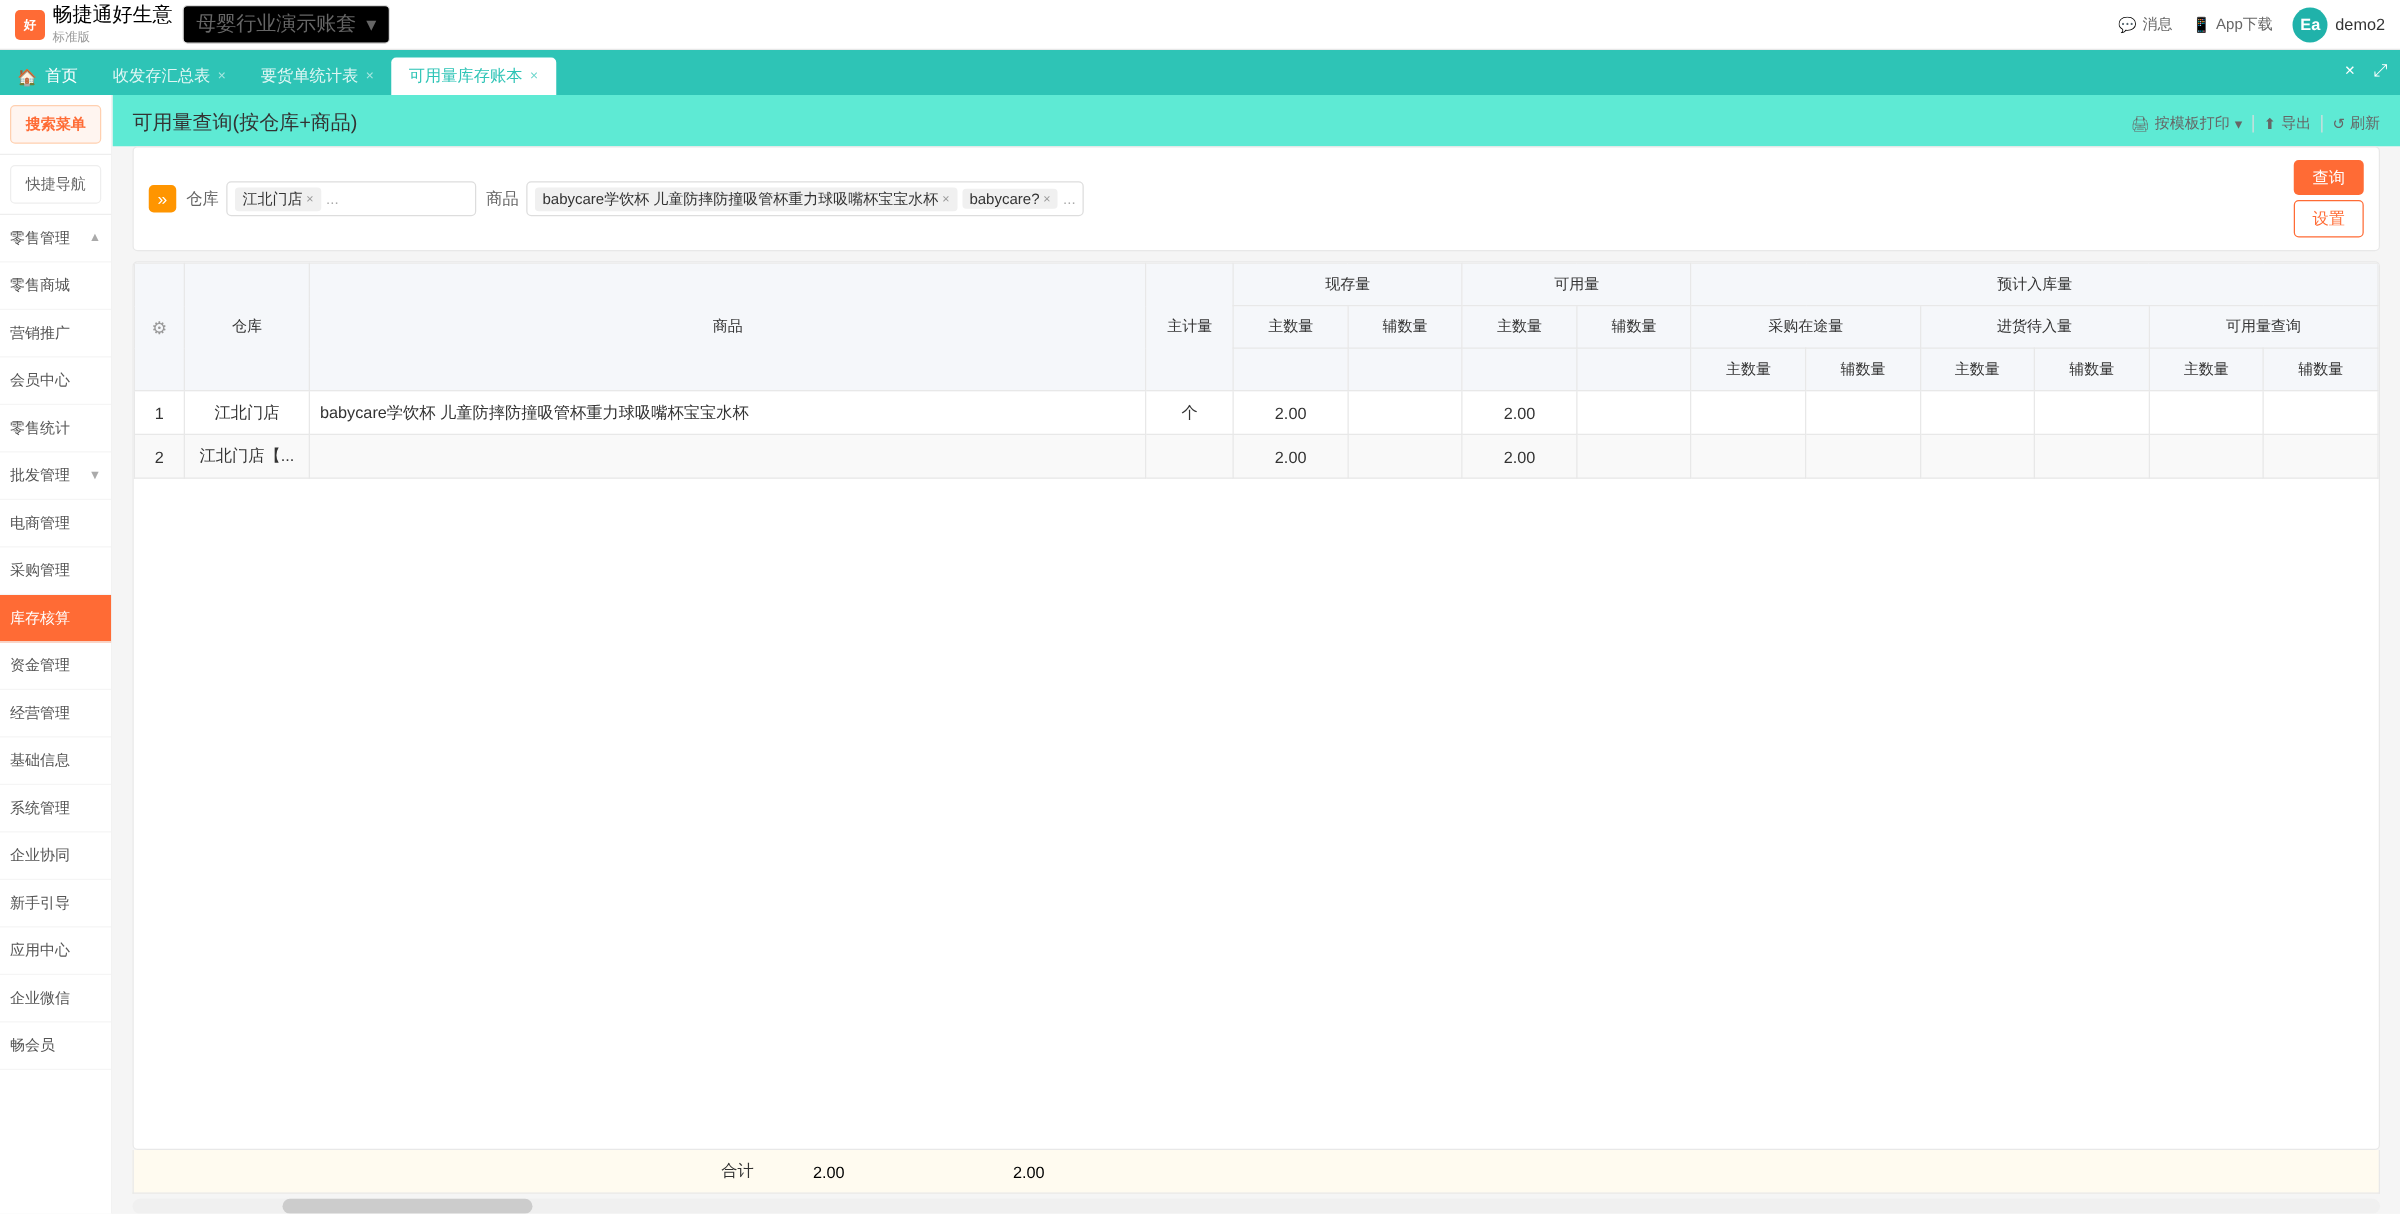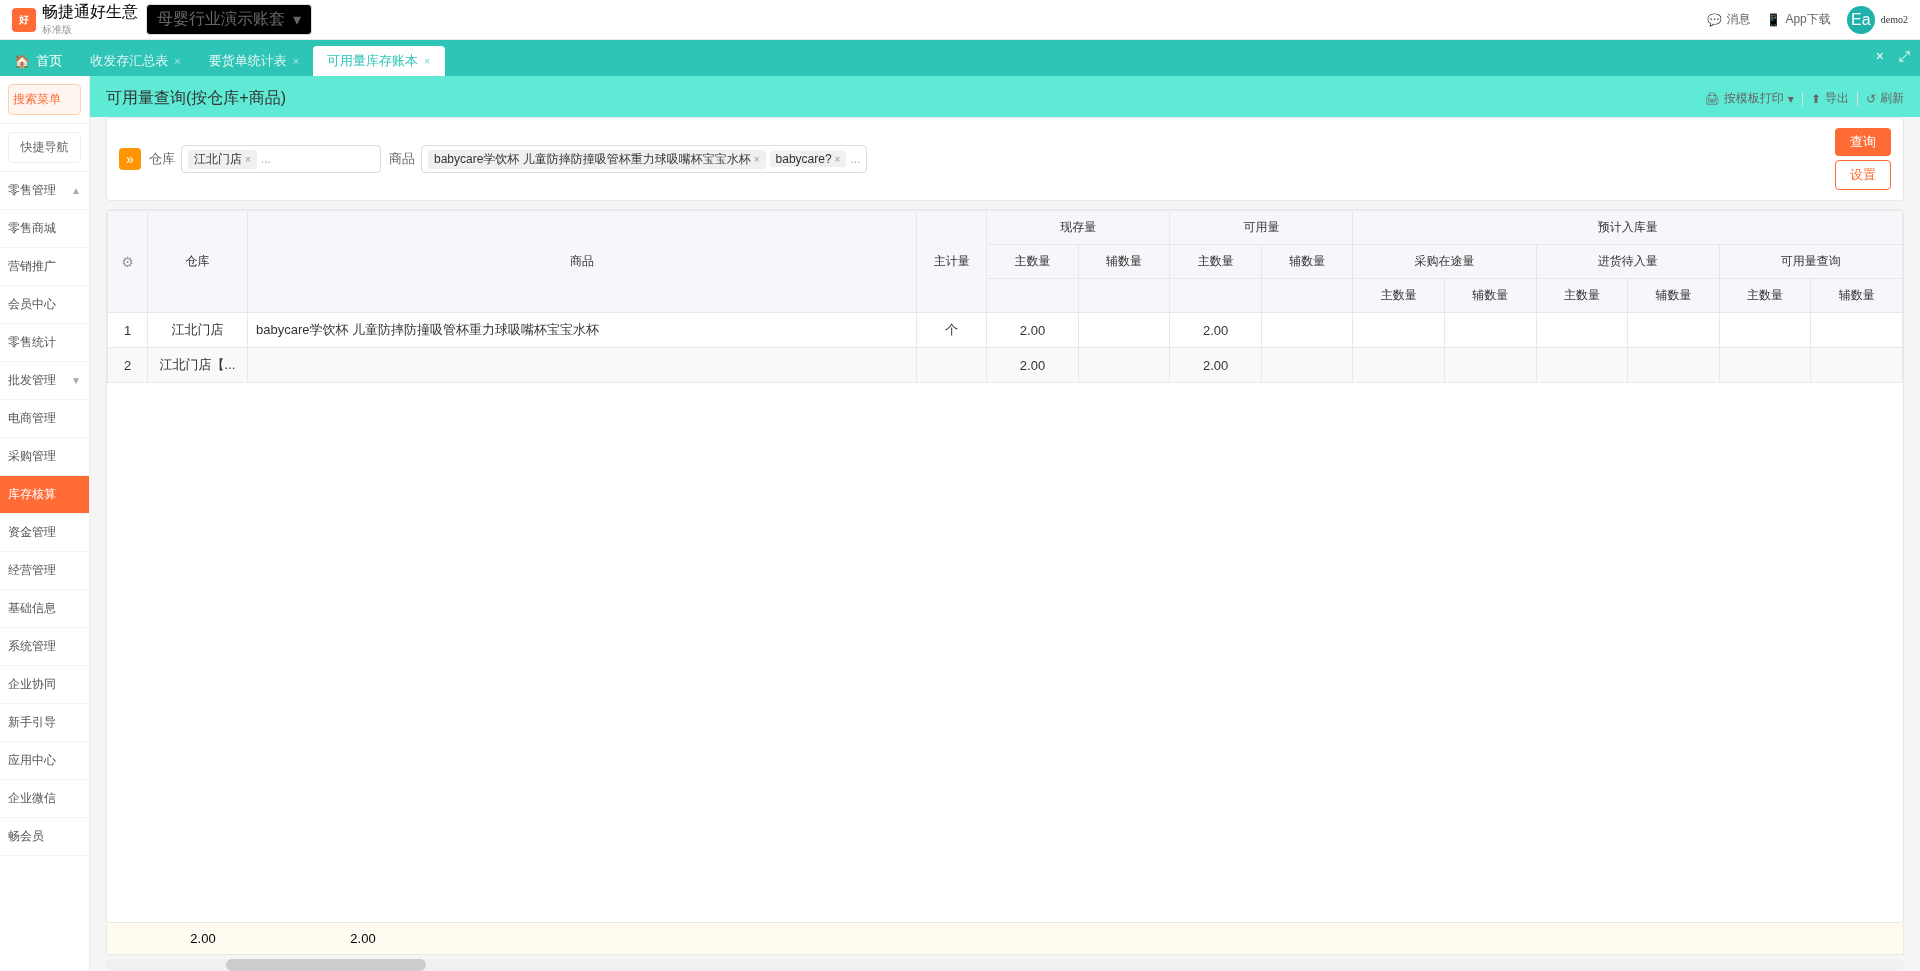--- a/index.html
+++ b/index.html
@@ -16,22 +16,22 @@
       padding: 0 12px;
     }
     .top-bar-left { display: flex; align-items: center; gap: 8px; }
     .logo { display: flex; align-items: center; gap: 6px; }
     .logo-icon { width: 24px; height: 24px; background: #ff6b35; border-radius: 4px; display: flex; align-items: center; justify-content: center; color: white; font-size: 10px; font-weight: bold; }
     .logo-text { font-size: 16px; color: #000000; }
     .label-version { font-size: 10px; color: #999; }
     .industry-selector { display: flex; align-items: center; gap: 8px; padding: 4px 10px; border: 1px solid #ddd; border-radius: 4px; background: #000000; cursor: pointer; font-size: 16px; color: #666; min-width: 150px; }
     .top-bar-right { display: flex; align-items: center; gap: 16px; }
     .top-icon-btn { display: flex; align-items: center; gap: 4px; cursor: pointer; color: #666; font-size: 12px; }
-    .user-avatar { width: 28px; height: 28px; background: #20b2aa; border-radius: 50%; display: flex; align-items: center; justify-content: center; color: white; font-size: 16px; }
-    .user-name { font-size: 10px; color: #333; cursor: pointer; font-family: Liberation Serif, serif; }
+    .user-avatar { width: 28px; height: 28px; background: #20b2aa; border-radius: 50%; display: flex; align-items: center; justify-content: center; color: white; font-size: 13px; font-weight: bold; }
+    .user-name { font-size: 13px; color: #333; cursor: pointer; }
 
     
     .tab-bar {
       height: 36px;
       background: #2ec4b6;
       display: flex;
       align-items: flex-end;
       padding: 0 0 0 0;
       position: relative;
     }
@@ -64,21 +64,21 @@
     
     .sidebar {
       width: 90px;
       background: #fff;
       border-right: 1px solid #eee;
       display: flex;
       flex-direction: column;
       overflow-y: auto;
     }
     .sidebar-search { padding: 8px; border-bottom: 1px solid #eee; }
-    .sidebar-search-btn { width: 100%; padding: 6px 4px; background: #fff5f0; border: 1px solid #ffd0b0; border-radius: 4px; color: #ff6b35; font-size: 12px; cursor: pointer; }
+    .sidebar-search-btn { width: 100%; padding: 6px 4px; background: #fff5f0; border: 1px solid #ffd0b0; border-radius: 4px; color: #ff6b35; font-size: 12px; text-align: center; cursor: pointer; font-weight: bold; }
     .sidebar-nav-btn { padding: 8px; border-bottom: 1px solid #eee; }
     .sidebar-nav-btn-inner { width: 100%; padding: 6px 4px; background: #fff; border: 1px solid #eee; border-radius: 4px; color: #666; font-size: 12px; text-align: center; cursor: pointer; }
     .sidebar-item {
       padding: 10px 8px;
       text-align: center;
       cursor: pointer;
       color: #555;
       font-size: 12px;
       border-bottom: 1px solid #f5f5f5;
       display: flex;
@@ -438,20 +438,21 @@
             <td></td>
             <td></td>
             <td></td>
           </tr>
         </tbody>
       </table>
     </div>
 
     <div class="table-footer">
       <div style="width:50px;"></div>
+      <div class="footer-label">合计</div>
       <div class="footer-val">2.00</div>
       <div class="footer-val"></div>
       <div class="footer-val">2.00</div>
     </div>
 
     <div style="margin:4px 16px 0;height:12px;background:#f0f0f0;border-radius:6px;">
       <div style="height:12px;width:200px;background:#ccc;border-radius:6px;margin-left:120px;"></div>
     </div>
 
   </div>

